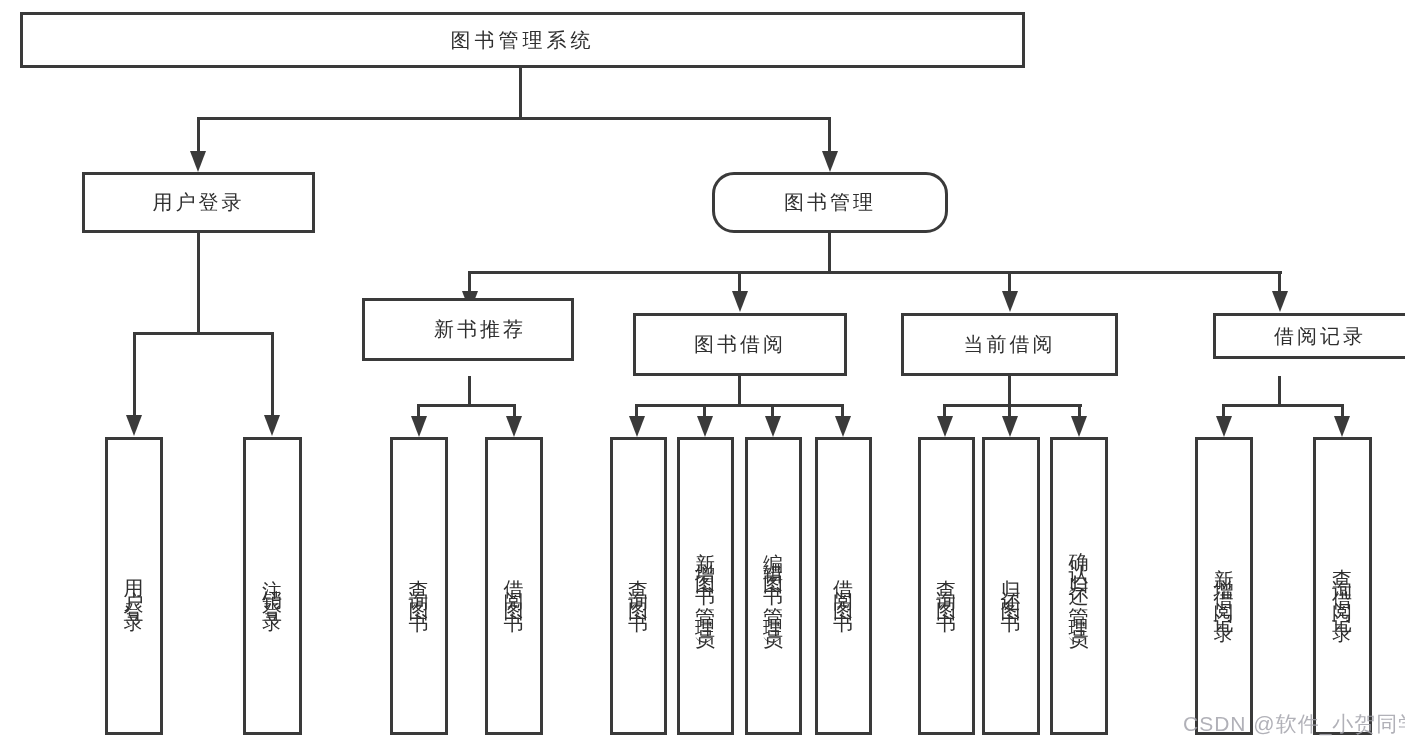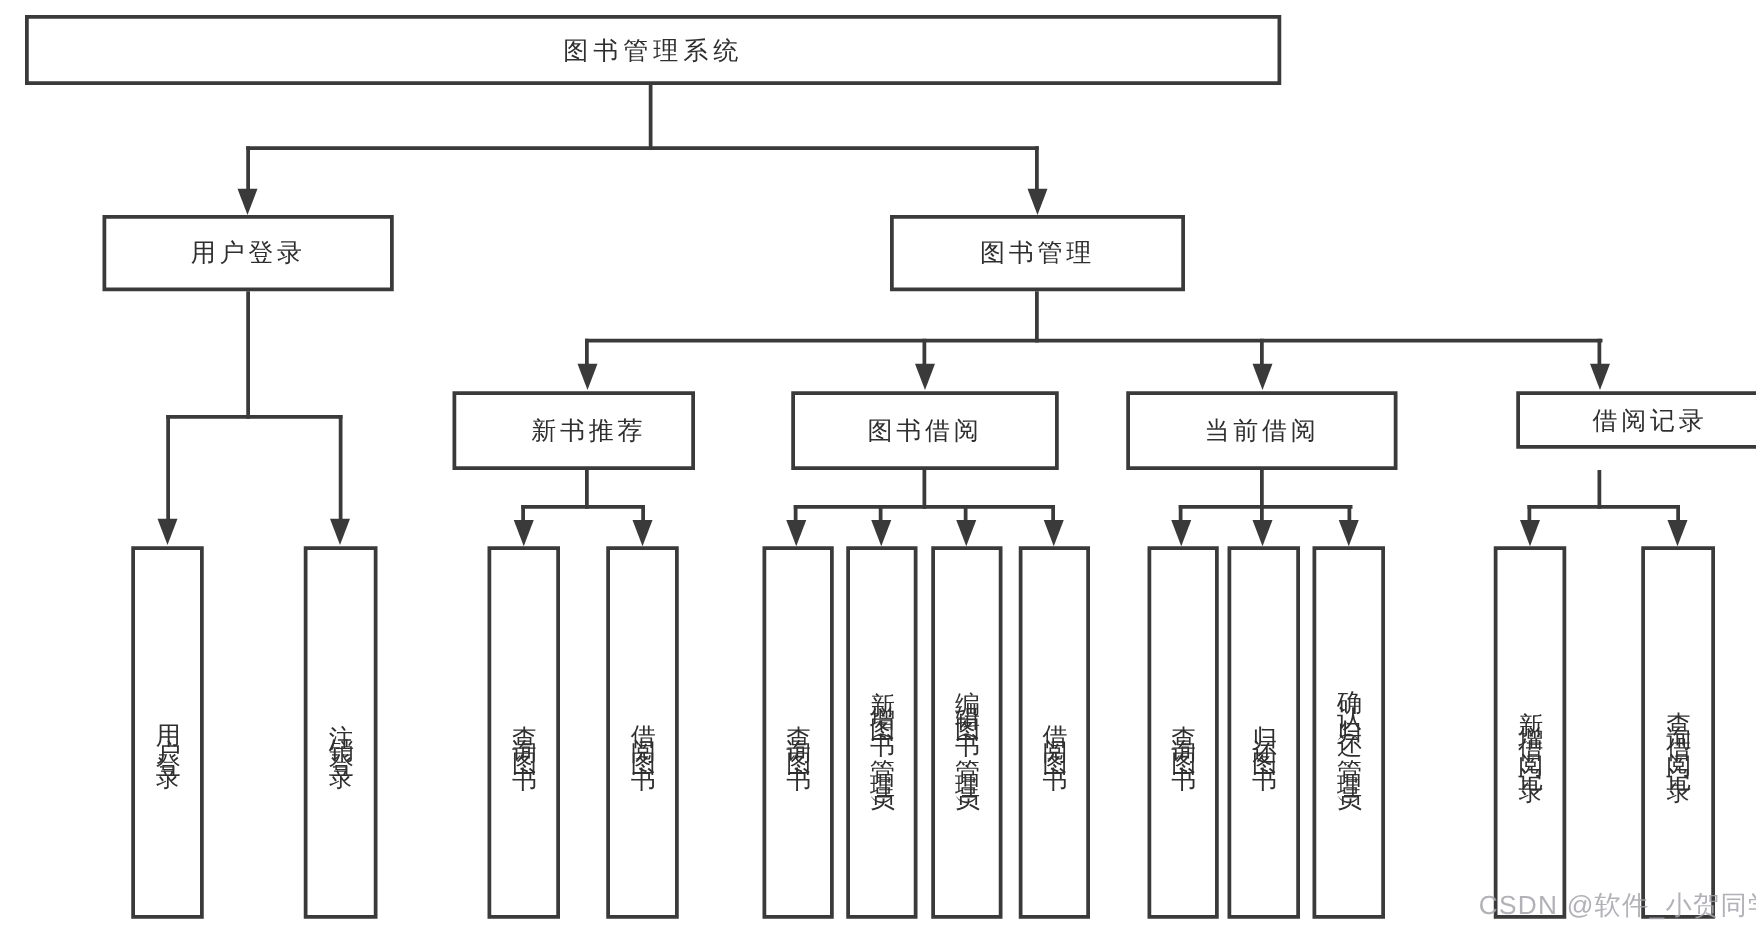--- a/index.html
+++ b/index.html
@@ -43,21 +43,21 @@
   <div class="vline" style="left:519px;top:68px;height:52px;"></div>
   <div class="hline" style="left:197px;top:117px;width:634px;"></div>
   <div class="vline" style="left:197px;top:117px;height:37px;"></div>
   <div class="arrow" style="left:190px;top:151px;"></div>
   <div class="vline" style="left:828px;top:117px;height:37px;"></div>
   <div class="arrow" style="left:822px;top:151px;"></div>
 
   <div class="box hbox" style="left:82px;top:172px;width:233px;height:61px;">
     <span class="lbl">用户登录</span>
   </div>
-  <div class="box hbox" style="left:712px;top:172px;width:236px;height:61px;">
+  <div class="box hbox" style="left:712px;top:172px;width:236px;height:61px;border-radius:22px;">
     <span class="lbl">图书管理</span>
   </div>
 
   <div class="vline" style="left:197px;top:233px;height:102px;"></div>
   <div class="hline" style="left:133px;top:332px;width:141px;"></div>
   <div class="vline" style="left:133px;top:332px;height:84px;"></div>
   <div class="arrow" style="left:126px;top:415px;"></div>
   <div class="vline" style="left:271px;top:332px;height:84px;"></div>
   <div class="arrow" style="left:264px;top:415px;"></div>
 
@@ -65,21 +65,21 @@
   <div class="hline" style="left:468px;top:271px;width:814px;"></div>
   <div class="vline" style="left:468px;top:271px;height:22px;"></div>
   <div class="arrow" style="left:462px;top:291px;"></div>
   <div class="vline" style="left:738px;top:271px;height:22px;"></div>
   <div class="arrow" style="left:732px;top:291px;"></div>
   <div class="vline" style="left:1008px;top:271px;height:22px;"></div>
   <div class="arrow" style="left:1002px;top:291px;"></div>
   <div class="vline" style="left:1278px;top:271px;height:22px;"></div>
   <div class="arrow" style="left:1272px;top:291px;"></div>
 
-  <div class="box hbox" style="left:362px;top:313px;width:194px;height:63px;padding-left:24px;">
+  <div class="box hbox" style="left:362px;top:298px;width:212px;height:63px;padding-left:24px;">
     <span class="lbl">新书推荐</span>
   </div>
   <div class="box hbox" style="left:901px;top:313px;width:217px;height:63px;">
     <span class="lbl">当前借阅</span>
   </div>
   <div class="box hbox" style="left:633px;top:313px;width:214px;height:63px;">
     <span class="lbl">图书借阅</span>
   </div>
   <div class="box hbox" style="left:1213px;top:313px;width:214px;height:46px;">
     <span class="lbl">借阅记录</span>

